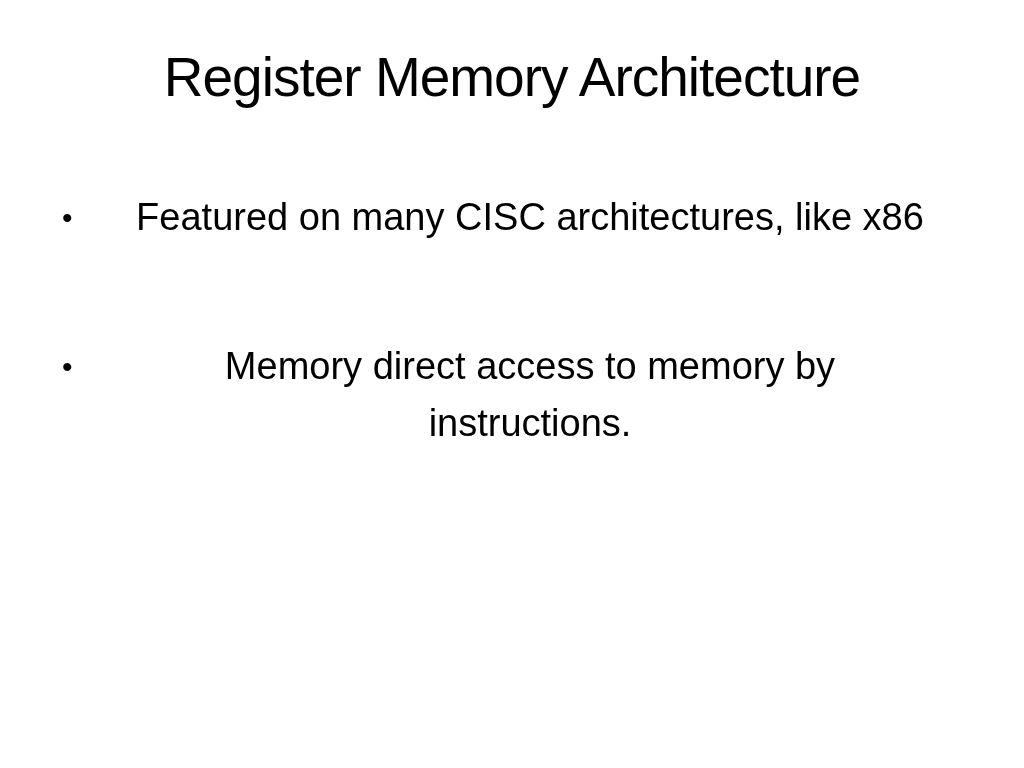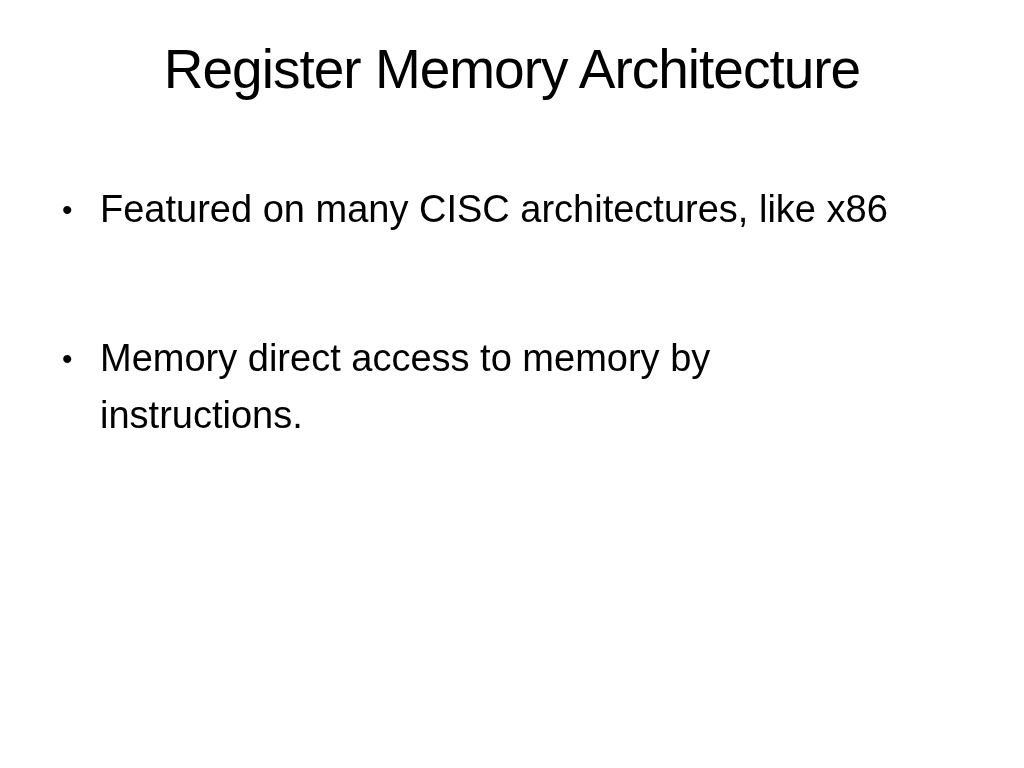--- a/index.html
+++ b/index.html
@@ -10,21 +10,21 @@
   .slide {
     position: relative;
     width: 1024px;
     height: 768px;
     background: #ffffff;
     overflow: hidden;
     font-family: "Liberation Sans", "DejaVu Sans", sans-serif;
     color: #000000;
   }
   .title {
-    margin: 4px;
+    margin: 12px;
     padding-top: 32px;
     font-size: 55px;
     font-weight: 400;
     line-height: 1.22;
     text-align: center;
     letter-spacing: -1px;
     color: #000000;
   }
   .bullets {
     margin-top: 78px;
@@ -44,20 +44,21 @@
   .bullet-dot {
     flex: 0 0 38px;
     width: 38px;
     font-size: 30px;
     line-height: 57px;
   }
   .bullet-text {
     flex: 1 1 auto;
     white-space: pre-line;
     max-width: 860px;
+    text-align: center;
   }
 </style>
 </head>
 <body>
 
 <div class="slide">
 
   <h1 class="title">Register Memory Architecture</h1>
 
   <div class="bullets">

